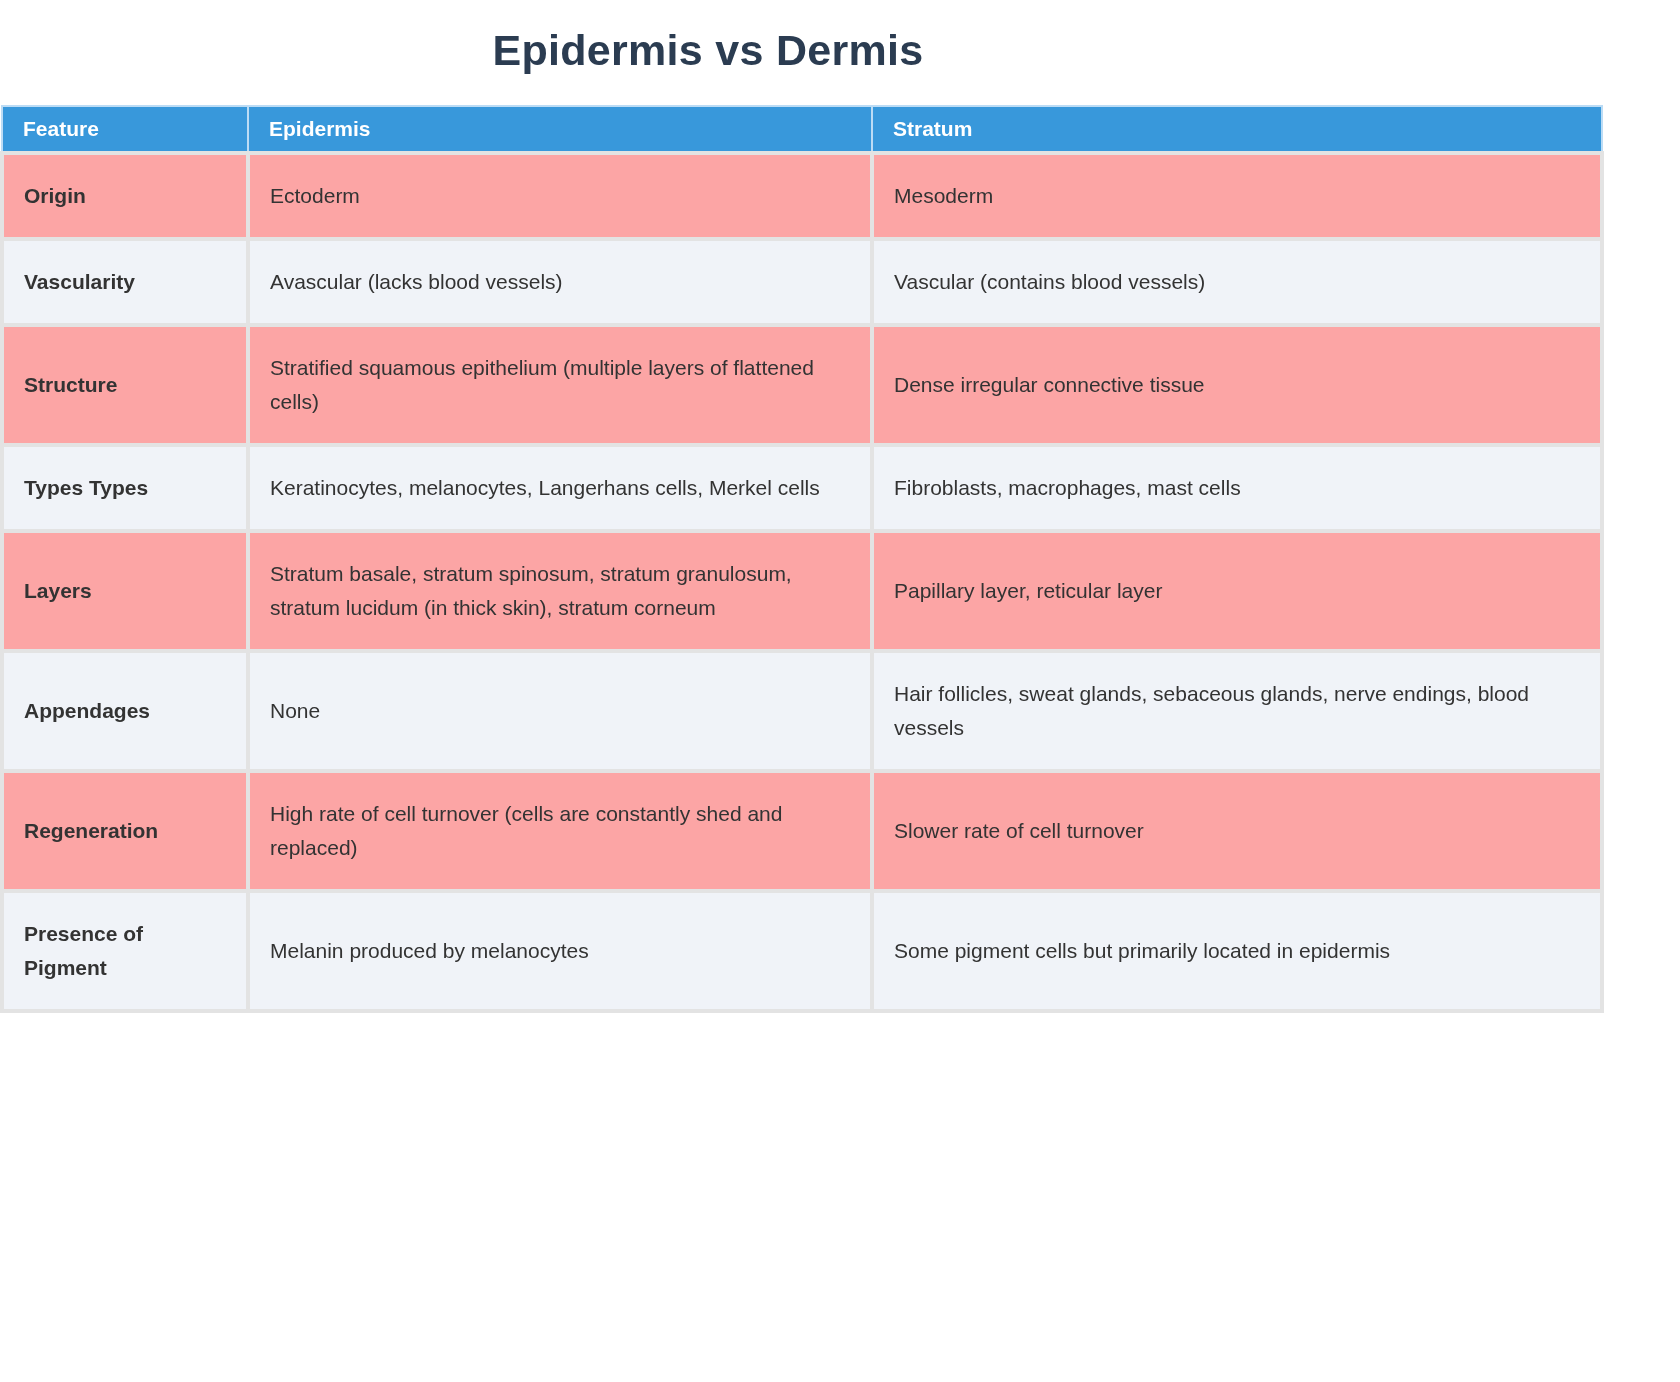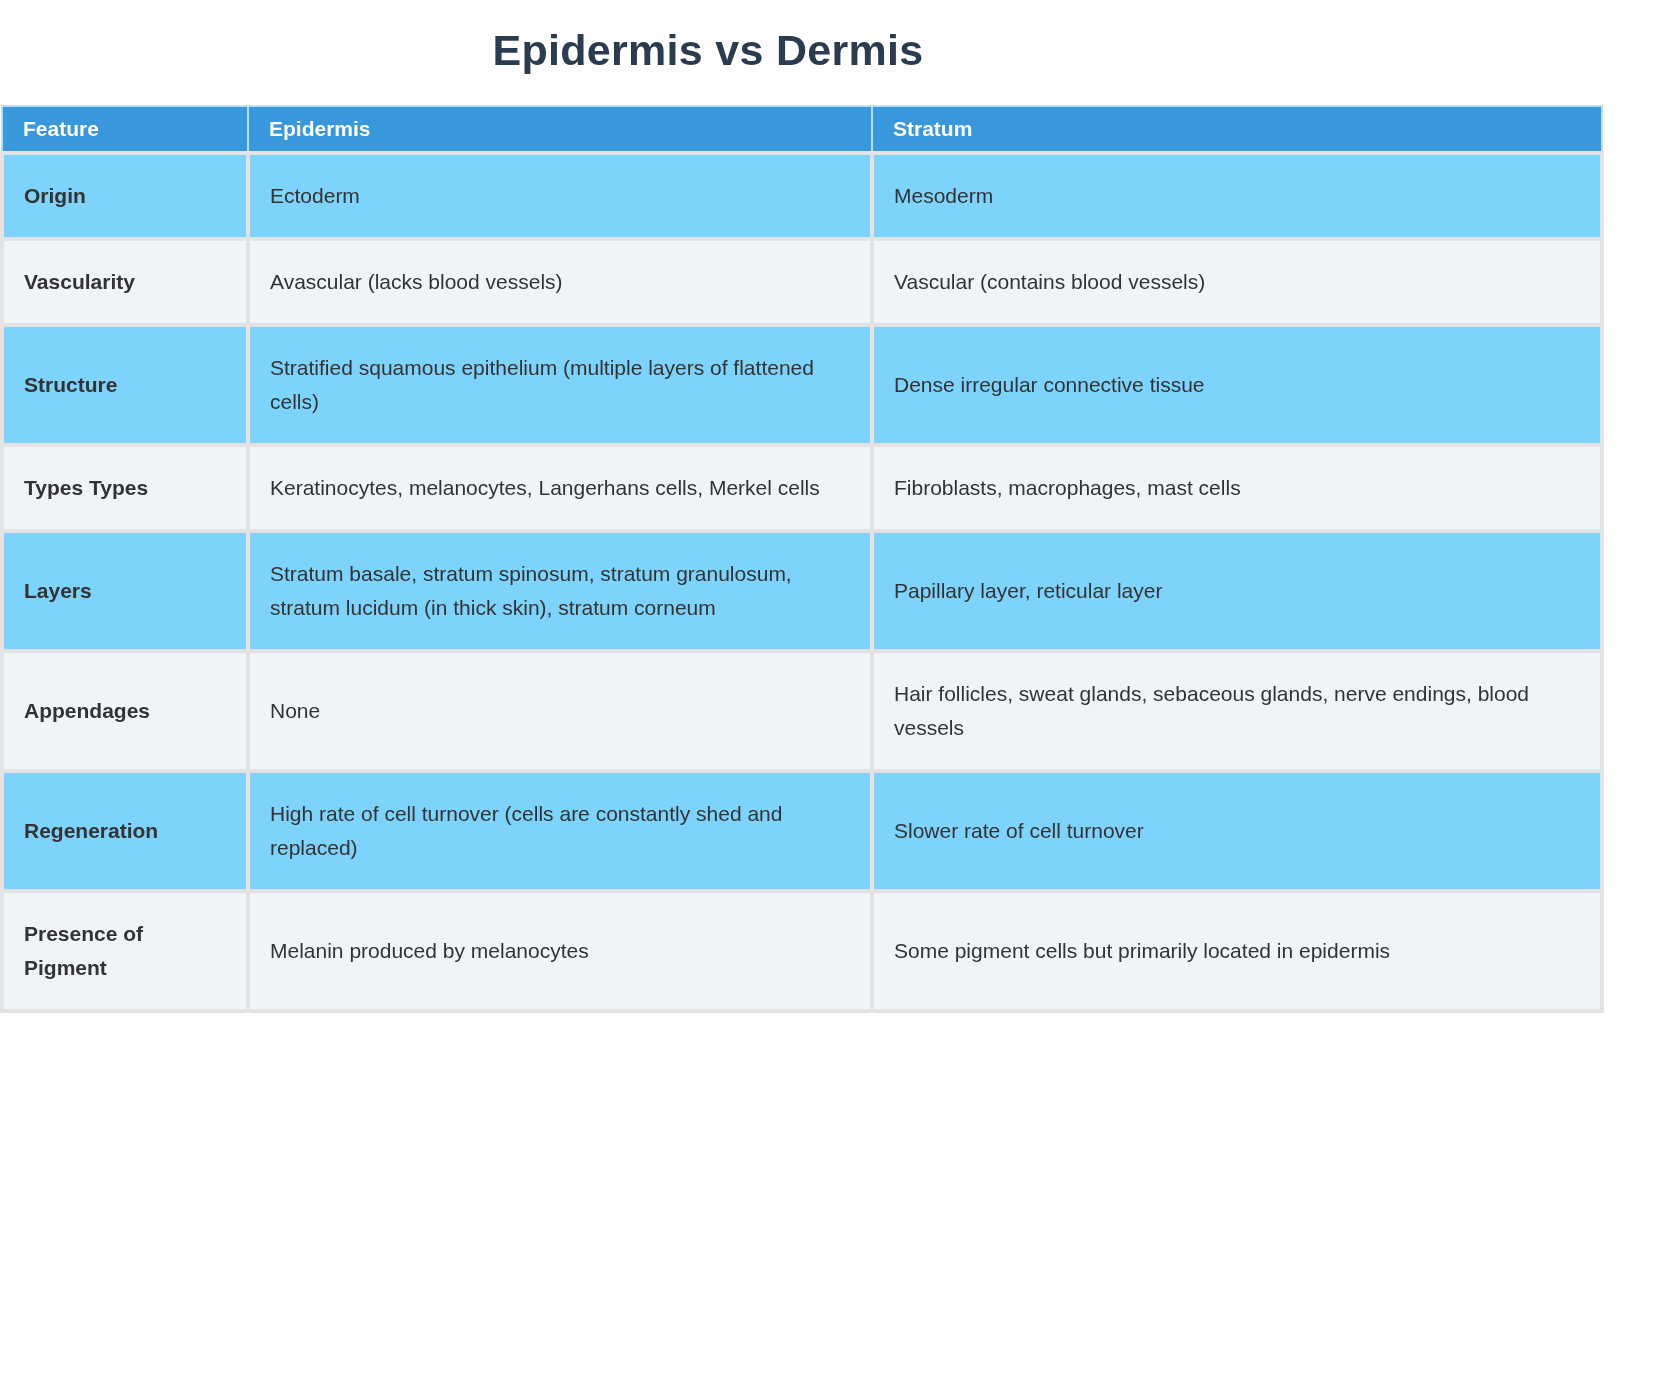--- a/index.html
+++ b/index.html
@@ -40,21 +40,21 @@
     font-size: 21px;
     font-weight: 700;
     padding: 10px 20px;
     border: 2px solid #bcdcf5;
   }
   table.compare td {
     padding: 24px 20px;
     border: 4px solid #e3e3e3;
     line-height: 1.62;
     vertical-align: middle;
-    background: #7dd3fc;
+    background: #fca5a5;
     overflow-wrap: break-word;
   }
   table.compare tbody tr:nth-child(even) td {
     background: #f0f3f8;
   }
   table.compare td.feature {
     font-weight: 700;
     color: #333333;
   }
 </style>

